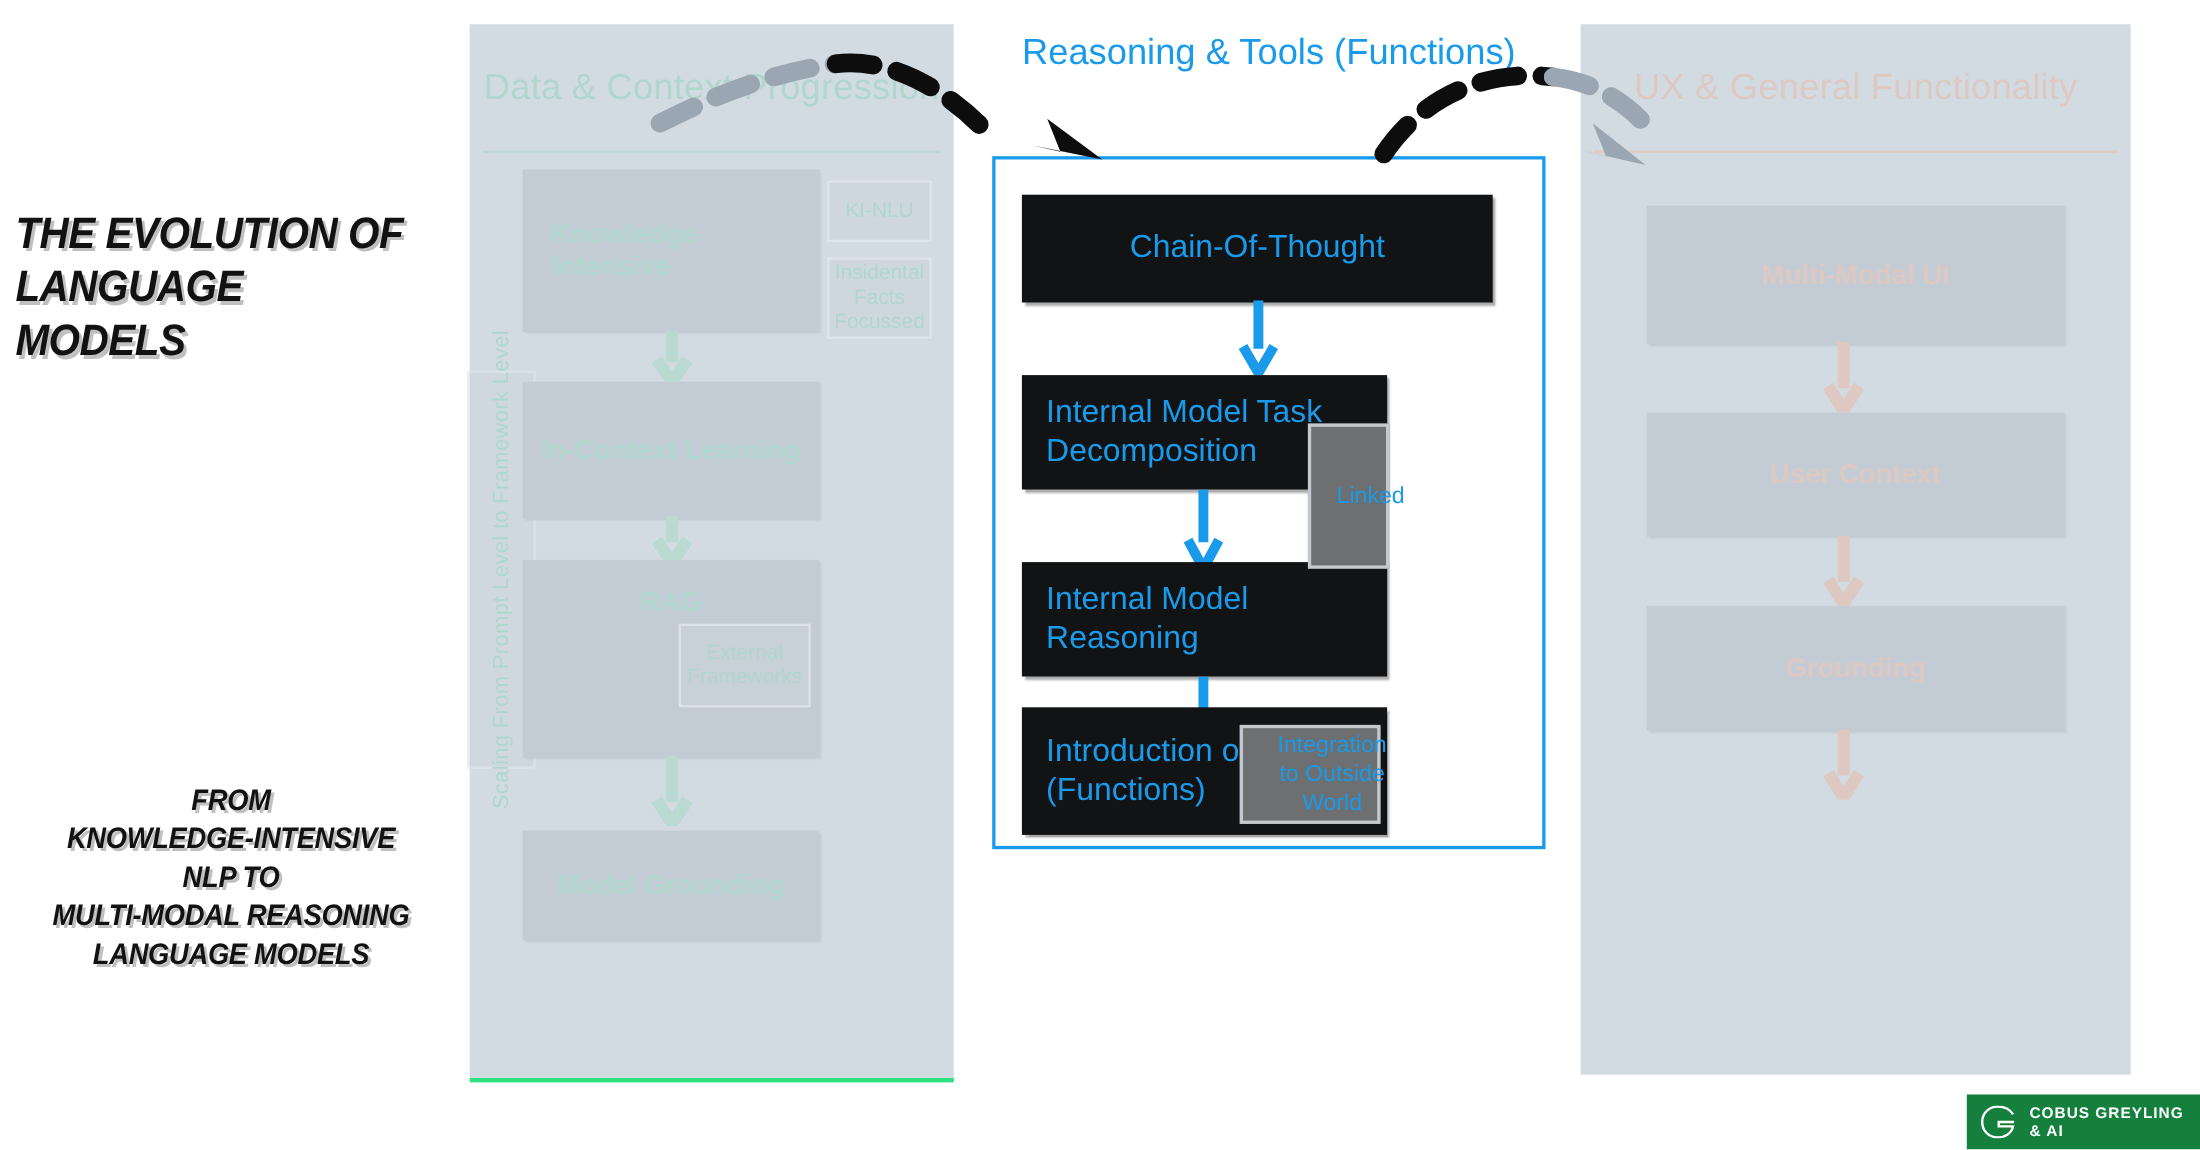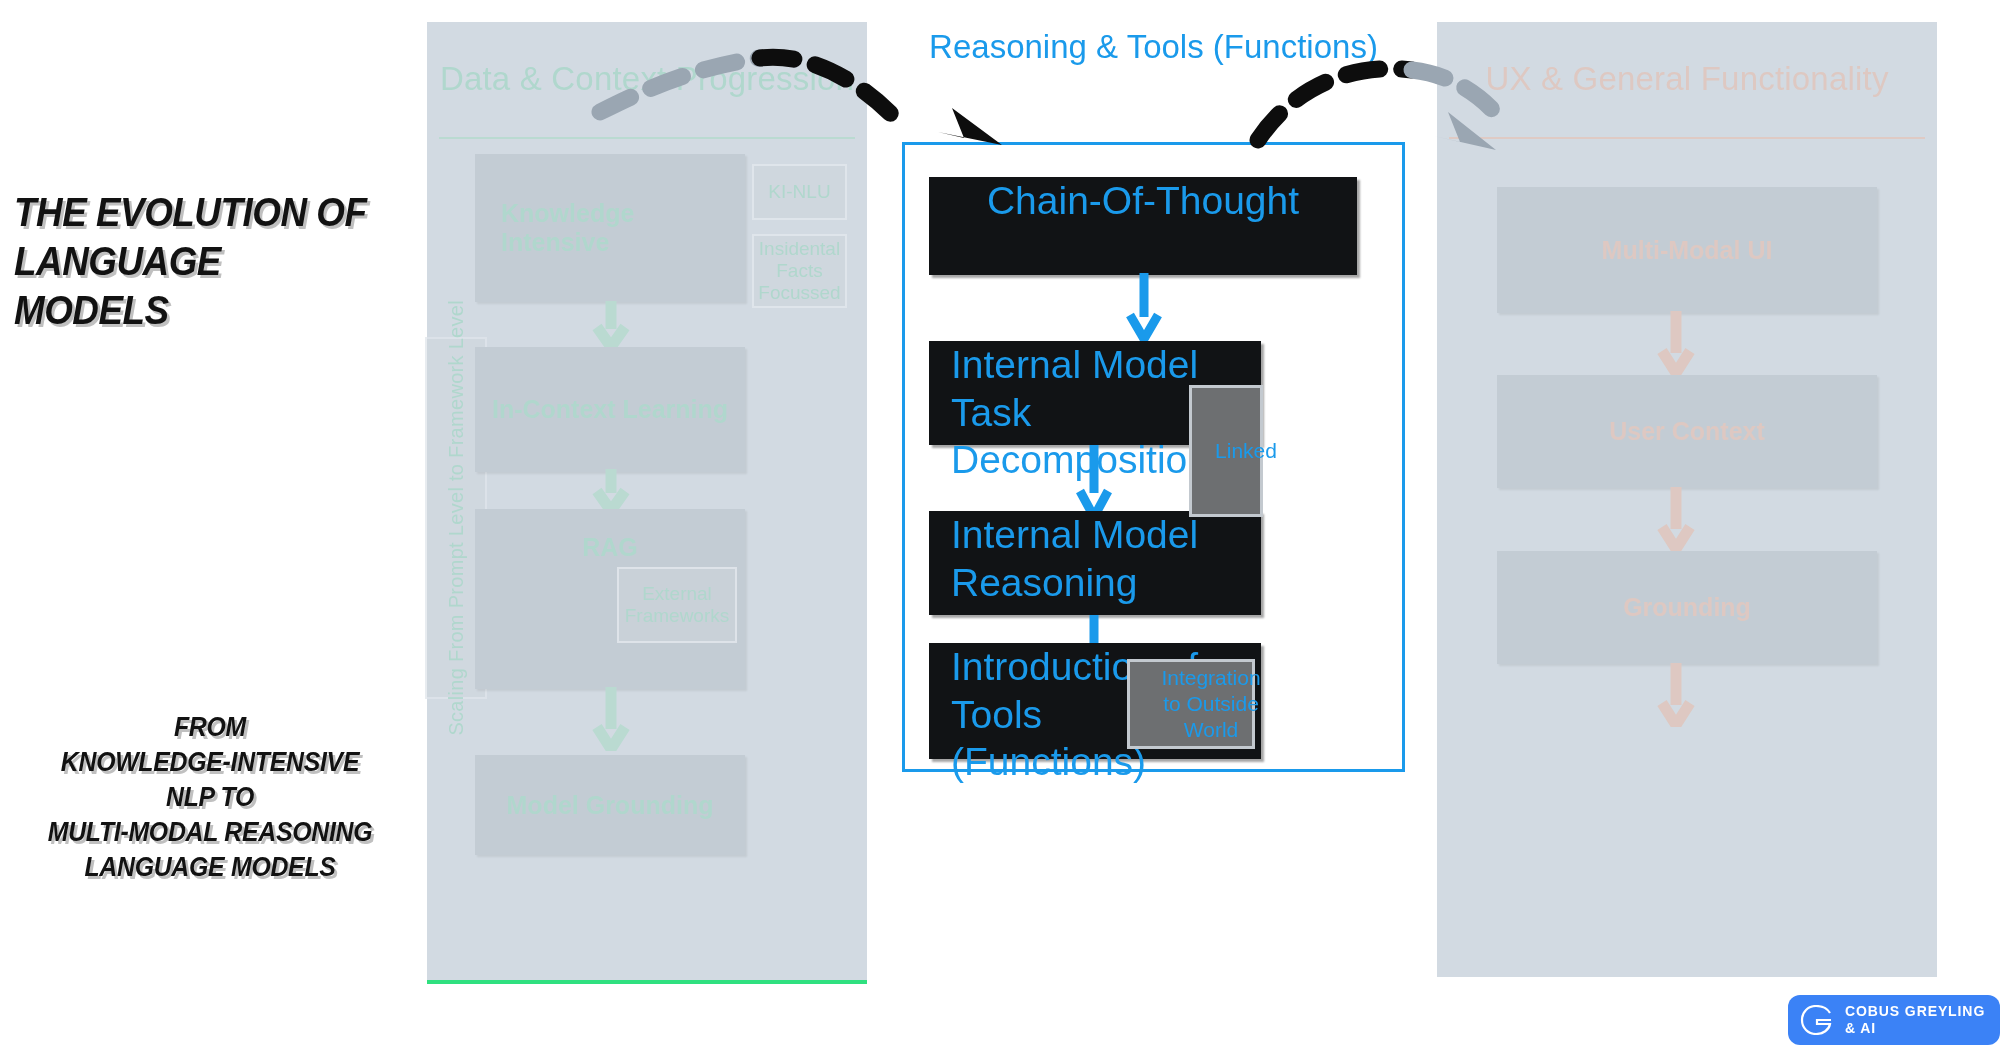--- a/index.html
+++ b/index.html
@@ -50,32 +50,32 @@
   .vlabel span{writing-mode:vertical-rl;transform:rotate(180deg);
                font-size:20px;white-space:nowrap;letter-spacing:.3px;}
 
   .arrow-v{position:absolute;}
 
   
   #center-panel{position:absolute;left:902px;top:142px;width:503px;height:630px;
                 border:3px solid #1a9aeb;box-sizing:border-box;background:#fff;}
   .cbox{position:absolute;background:#111315;box-sizing:border-box;
         box-shadow:3px 3px 2px rgba(0,0,0,.35);
-        display:flex;flex-direction:column;
-        padding:0 22px;color:#1a9aeb;font-size:39px;line-height:1.22;}
+        display:flex;flex-direction:column;justify-content:center;
+        padding:0 22px;color:#1a9aeb;font-size:29px;line-height:1.22;}
   .cbox.ctr{align-items:center;text-align:center;padding:0;}
   .cbadge{position:absolute;background:#6d6f71;border:3px solid #c3c9cf;
           box-sizing:border-box;display:flex;align-items:center;
           justify-content:center;text-align:center;color:#1a9aeb;
           font-size:21px;line-height:1.25;padding-left:40px;}
 
   
   #logo{position:absolute;left:1788px;top:995px;width:212px;height:50px;
-        background:#3b82f6;display:flex;align-items:center;padding-left:12px;
-        box-sizing:border-box;border-radius:12px;}
+        background:#15803d;display:flex;align-items:center;padding-left:12px;
+        box-sizing:border-box;}
   #logo .mono{width:34px;height:30px;flex:0 0 auto;margin-right:11px;}
   #logo .txt{color:#fff;font-size:14px;font-weight:bold;line-height:1.18;
              letter-spacing:.9px;}
 </style>
 </head>
 <body>
 
 <div id="headline">
   <div class="hl-title">THE EVOLUTION OF LANGUAGE MODELS</div>
   <div class="hl-sub">

